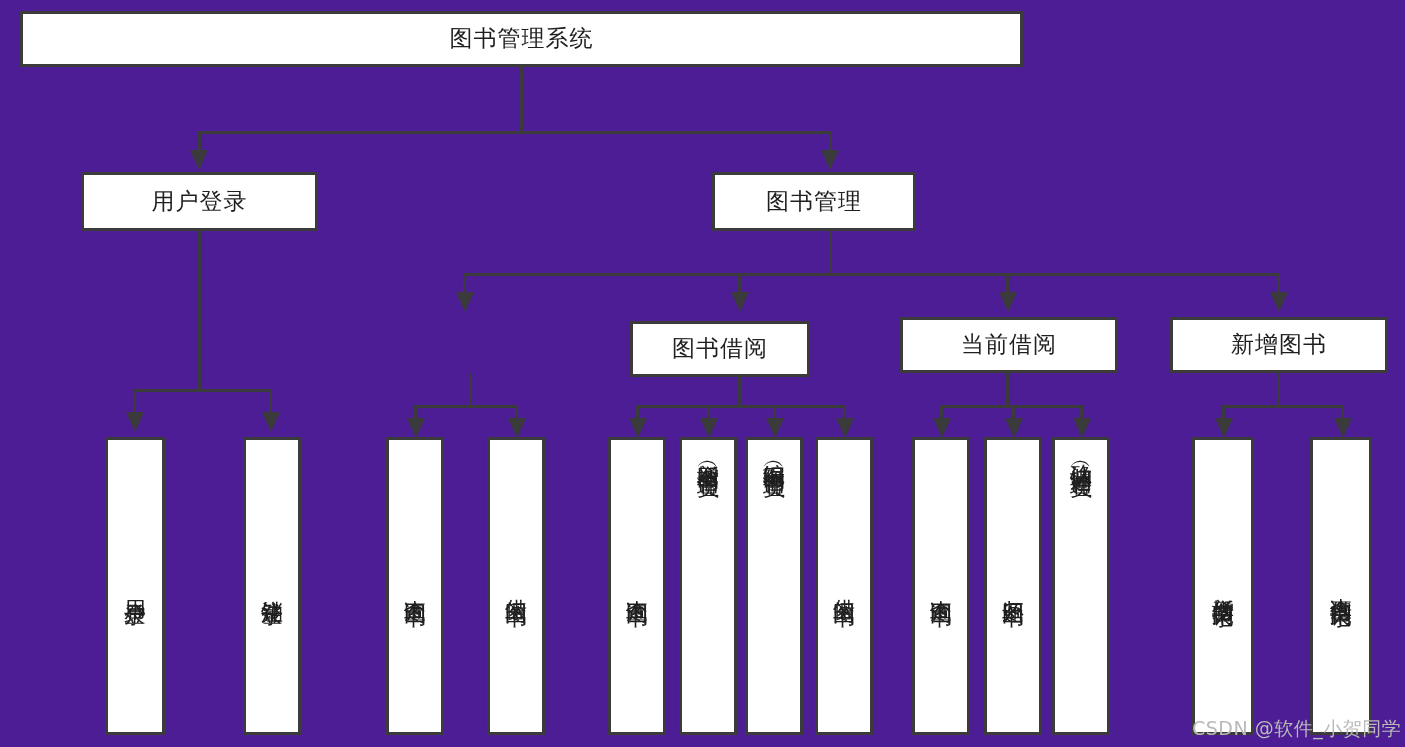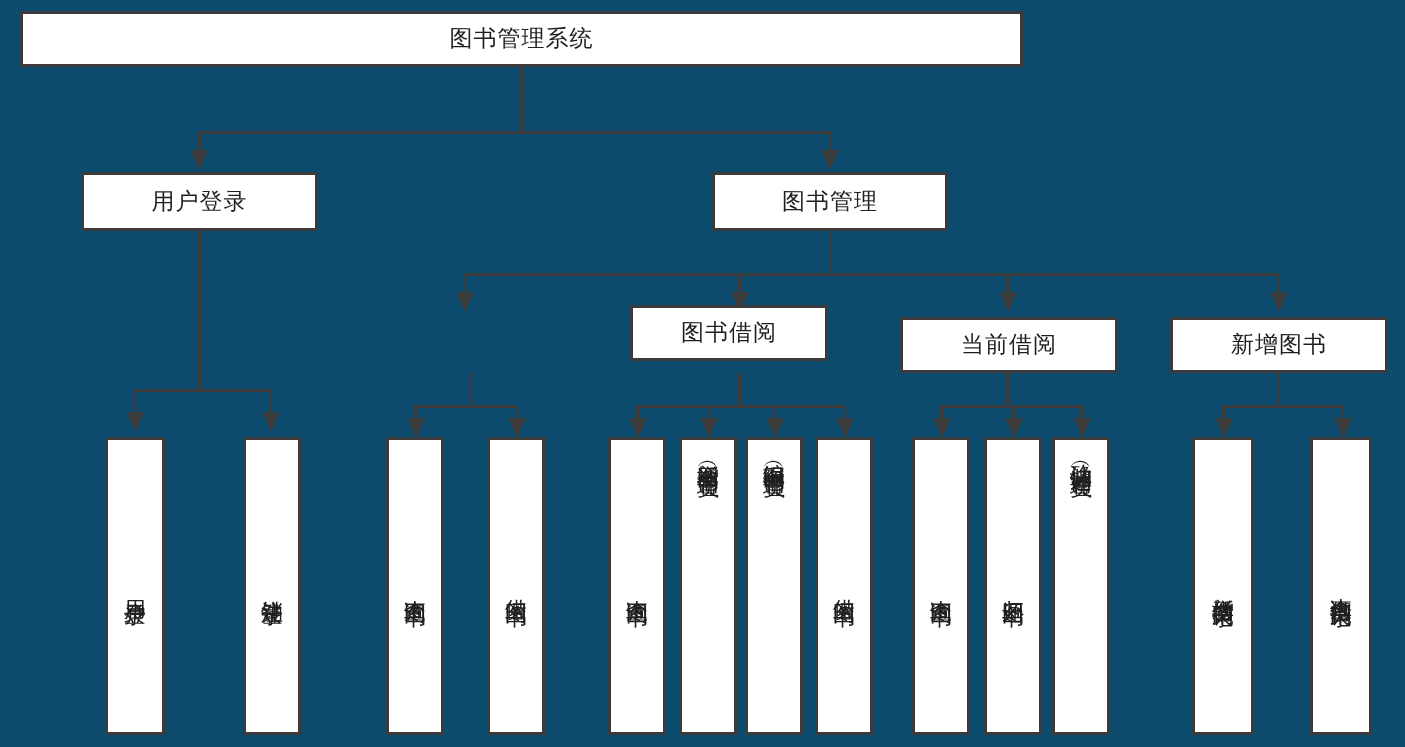--- a/index.html
+++ b/index.html
@@ -6,21 +6,21 @@
   html,body{margin:0;padding:0;background:#ffffff;}
   body{
     font-family:"DejaVu Sans","Liberation Sans",sans-serif;
     color:#1a1a1a;
     -webkit-font-smoothing:antialiased;
   }
   #diagram-root{
     position:relative;
     width:1405px;
     height:747px;
-    background:#0c4a6e;
+    background:#4c1d95;
     overflow:hidden;
   }
   
   .node{
     position:absolute;
     box-sizing:border-box;
     background:#ffffff;
     border:3px solid #3b3b3b;
     display:flex;
     align-items:center;
@@ -140,25 +140,25 @@
   <div class="edge v" style="left:1341px;top:405px;height:16px;"></div>
   <div class="arrow" style="left:1334px;top:418px;"></div>
 
   <div class="node horiz" style="left:20px;top:11px;width:1003px;height:56px;">
     <span class="node-label">图书管理系统</span>
   </div>
 
   <div class="node horiz" style="left:81px;top:172px;width:237px;height:59px;">
     <span class="node-label">用户登录</span>
   </div>
-  <div class="node horiz" style="left:712px;top:172px;width:236px;height:59px;">
+  <div class="node horiz" style="left:712px;top:172px;width:204px;height:59px;">
     <span class="node-label">图书管理</span>
   </div>
 
-  <div class="node horiz" style="left:630px;top:305px;width:198px;height:56px;">
+  <div class="node horiz" style="left:630px;top:321px;width:180px;height:56px;">
     <span class="node-label">图书借阅</span>
   </div>
   <div class="node horiz" style="left:900px;top:317px;width:218px;height:56px;">
     <span class="node-label">当前借阅</span>
   </div>
   <div class="node horiz" style="left:1170px;top:317px;width:218px;height:56px;">
     <span class="node-label">新增图书</span>
   </div>
 
   <div class="node vert centered" style="left:105px;top:437px;width:60px;height:298px;">
@@ -194,14 +194,15 @@
   <div class="node vert" style="left:1052px;top:437px;width:58px;height:298px;">
     <span class="node-label">确认归还（管理员）</span>
   </div>
   <div class="node vert centered" style="left:1192px;top:437px;width:62px;height:298px;">
     <span class="node-label">新增借阅记录</span>
   </div>
   <div class="node vert centered" style="left:1310px;top:437px;width:62px;height:298px;">
     <span class="node-label">查询借阅记录</span>
   </div>
 
+  <div id="watermark" style="left:1192px;top:716px;">CSDN @软件_小贺同学</div>
 
 </div>
 
 </body></html>

